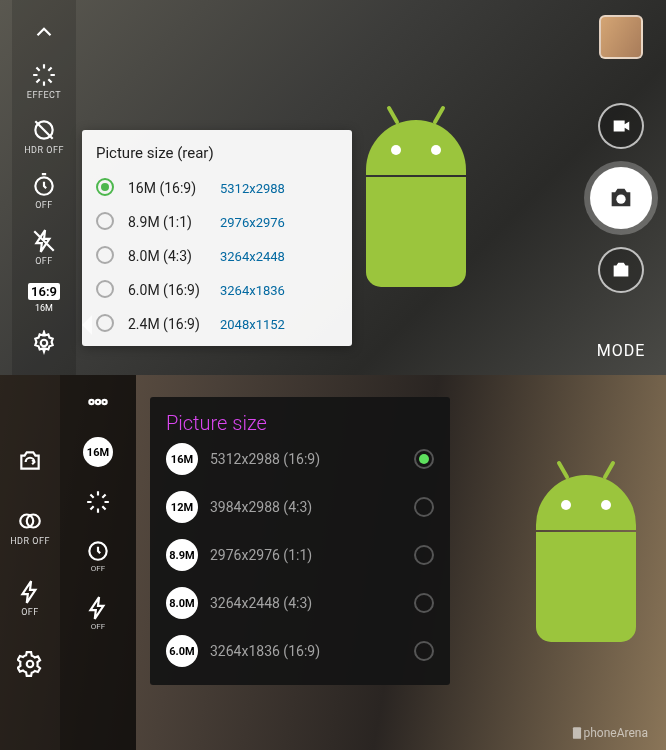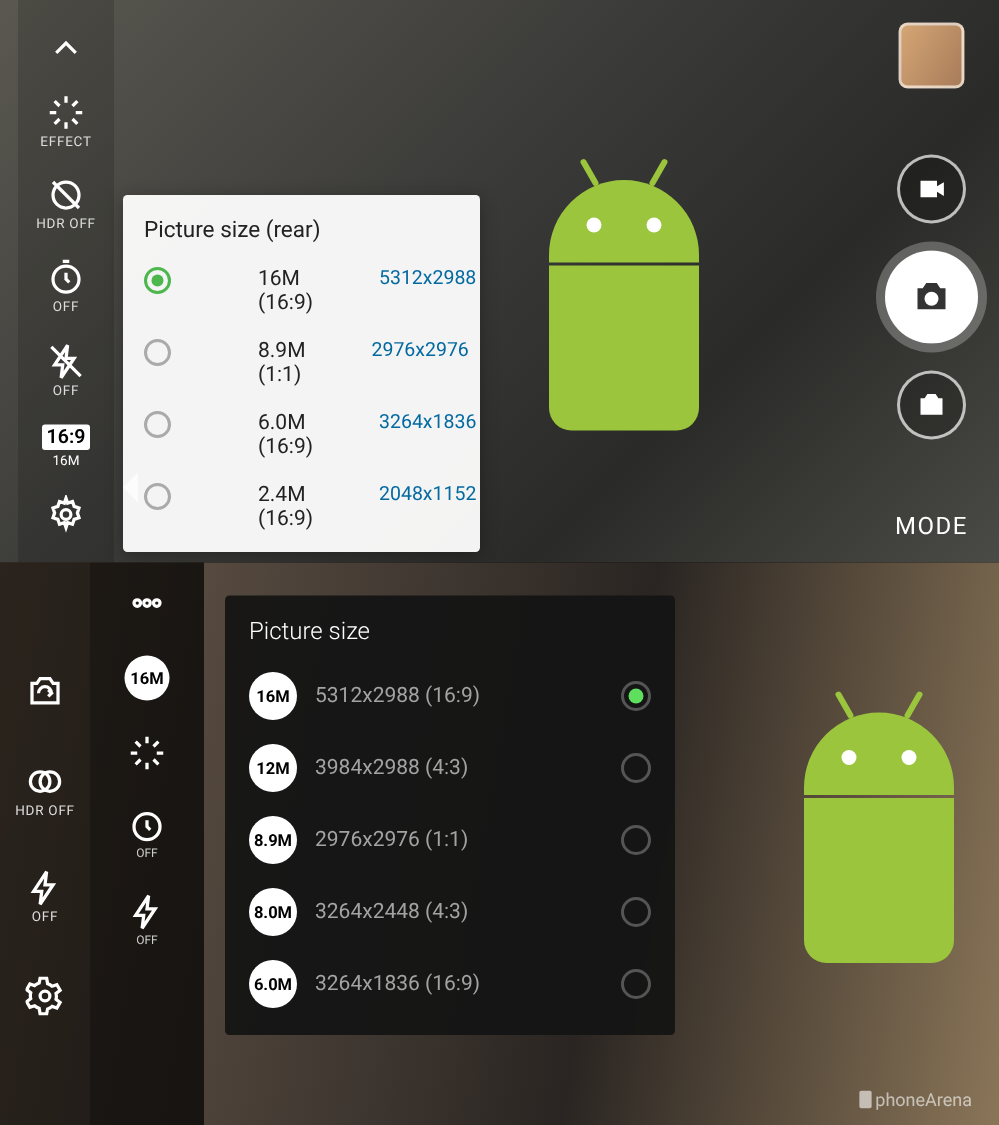--- a/index.html
+++ b/index.html
@@ -29,38 +29,38 @@
 .ratio-txt{font-size:9px;color:#fff;margin-top:1px;}
 
 .right-bar{position:absolute;right:10px;top:0;height:100%;width:70px;display:flex;flex-direction:column;align-items:center;justify-content:space-between;padding:15px 0;}
 .thumb{width:44px;height:44px;border-radius:6px;background:linear-gradient(120deg,#d4a574,#a87c5a);border:2px solid rgba(255,255,255,0.6);}
 .rbtn{width:46px;height:46px;border-radius:50%;border:2px solid rgba(255,255,255,0.7);display:flex;align-items:center;justify-content:center;cursor:pointer;background:rgba(0,0,0,0.2);}
 .rbtn svg{width:22px;height:22px;fill:#fff;}
 .shutter{width:62px;height:62px;border-radius:50%;background:#fff;border:3px solid rgba(255,255,255,0.5);display:flex;align-items:center;justify-content:center;cursor:pointer;box-shadow:0 0 0 6px rgba(255,255,255,0.25);}
 .shutter svg{width:28px;height:28px;fill:#333;}
 .mode-label{color:#fff;font-size:16px;letter-spacing:1px;margin-top:4px;}
 
-.popup-light{position:absolute;left:82px;top:130px;width:238px;background:rgba(252,252,252,0.96);border-radius:3px;box-shadow:0 2px 12px rgba(0,0,0,0.3);padding:14px 14px 6px;}
+.popup-light{position:absolute;left:82px;top:130px;width:270px;background:rgba(252,252,252,0.96);border-radius:3px;box-shadow:0 2px 12px rgba(0,0,0,0.3);padding:14px 14px 6px;}
 .popup-light::before{content:"";position:absolute;left:-10px;top:185px;border:10px solid transparent;border-right-color:rgba(252,252,252,0.96);}
 .pop-title-l{font-size:15px;color:#222;margin-bottom:8px;font-weight:400;}
-.opt-l{display:flex;align-items:flex-start;padding:8px 0;cursor:pointer;gap:44px;}
+.opt-l{display:flex;align-items:flex-end;padding:8px 0;cursor:pointer;}
 .radio-l{width:18px;height:18px;border:2px solid #aaa;border-radius:50%;margin-right:14px;flex-shrink:0;position:relative;}
 .radio-l.sel{border-color:#4db74d;}
 .radio-l.sel::after{content:"";position:absolute;inset:3px;background:#4db74d;border-radius:50%;}
 .opt-mp{font-size:14px;color:#222;width:92px;}
 .opt-res{font-size:13px;color:#0369a1;}
 
 .sec-bar{position:absolute;left:60px;top:0;height:100%;width:76px;background:rgba(0,0,0,0.7);display:flex;flex-direction:column;align-items:center;padding:14px 0;gap:22px;}
 .sec-item{display:flex;flex-direction:column;align-items:center;cursor:pointer;}
 .sec-item .ic svg{stroke:#fff;}
 .mp-badge{width:30px;height:30px;border-radius:50%;background:#fff;color:#000;display:flex;align-items:center;justify-content:center;font-size:11px;font-weight:700;}
 .sec-off{font-size:8px;color:#ccc;margin-top:1px;}
 
 .popup-dark{position:absolute;left:150px;top:22px;width:300px;background:rgba(20,20,20,0.94);border-radius:3px;padding:14px 16px 10px;}
-.pop-title-d{font-size:16px;color:#ffffff;margin-bottom:10px;font-weight:300;}
+.pop-title-d{font-size:20px;color:#d946ef;font-weight:300;}
 .opt-d{display:flex;align-items:center;padding:8px 0;cursor:pointer;gap:12px;}
 .mp-circ{width:32px;height:32px;border-radius:50%;background:#fff;color:#000;display:flex;align-items:center;justify-content:center;font-size:11px;font-weight:700;flex-shrink:0;}
 .opt-txt-d{color:#a3a3a3;font-size:14px;flex:1;}
 .radio-d{width:20px;height:20px;border:2px solid #555;border-radius:50%;position:relative;flex-shrink:0;}
 .radio-d.sel{}
 .radio-d.sel::after{content:"";position:absolute;inset:3px;background:#5ee05e;border-radius:50%;}
 
 .watermark{position:absolute;right:18px;bottom:10px;color:rgba(255,255,255,0.6);font-size:12px;display:flex;align-items:center;gap:0;}
 .watermark svg{width:14px;height:14px;fill:rgba(255,255,255,0.6);}
 </style>
@@ -139,20 +139,25 @@
         <span class="opt-mp">16M (16:9)</span>
         <span class="opt-res">5312x2988</span>
       </div>
     <div class="opt-l">
         <div class="radio-l"></div>
         <span class="opt-mp">8.9M (1:1)</span>
         <span class="opt-res">2976x2976</span>
       </div>
     <div class="opt-l">
         <div class="radio-l"></div>
+        <span class="opt-mp">8.0M (4:3)</span>
+        <span class="opt-res">3264x2448</span>
+      </div>
+    <div class="opt-l">
+        <div class="radio-l"></div>
         <span class="opt-mp">6.0M (16:9)</span>
         <span class="opt-res">3264x1836</span>
       </div>
     <div class="opt-l">
         <div class="radio-l"></div>
         <span class="opt-mp">2.4M (16:9)</span>
         <span class="opt-res">2048x1152</span>
       </div>
   </div>
 

